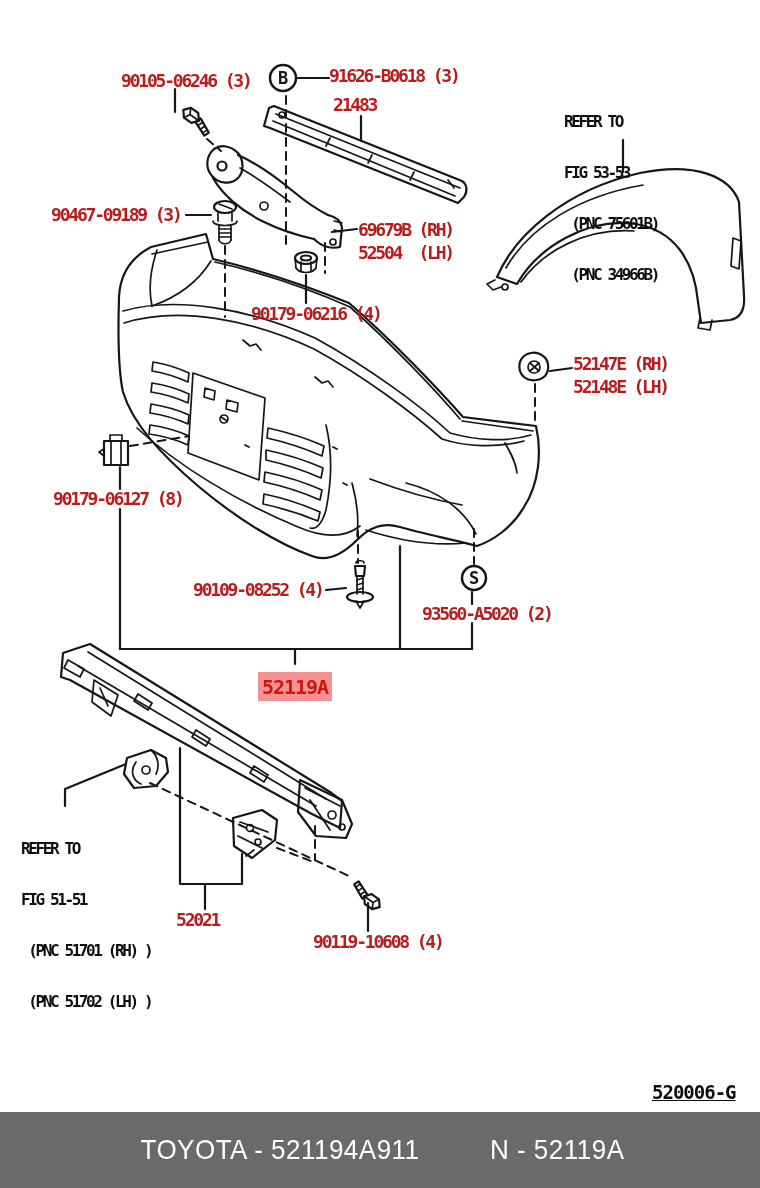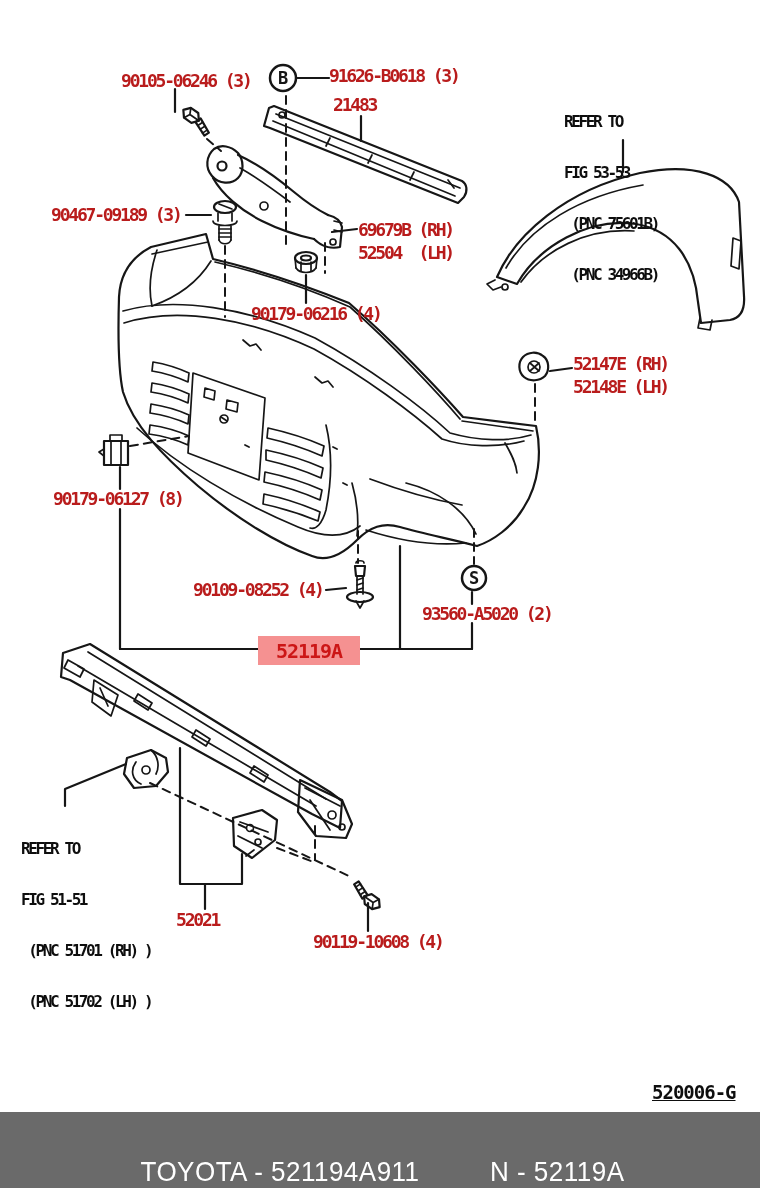--- a/index.html
+++ b/index.html
@@ -21,36 +21,36 @@
   }
   .callout {
     position:absolute; font:700 18px "DejaVu Sans Mono", monospace;
     letter-spacing:-2.2px; color:#b91c1c; white-space:pre; line-height:1;
   }
   .refer {
     position:absolute; font:700 16px "DejaVu Sans Mono", monospace;
     letter-spacing:-2.4px; color:#0e0e0e; white-space:pre; line-height:17px;
   }
   .hl-box {
-    position:absolute; left:258px; top:636px; width:102px; height:29px;
+    position:absolute; left:258px; top:672px; width:74px; height:29px;
     background:var(--highlight_bg,#f59191); display:flex;
     align-items:center; justify-content:center;
   }
   .hl-box .hl-text {
     font:700 20px "DejaVu Sans Mono", monospace; letter-spacing:-1px;
     color:var(--highlight_text,#cc1616); line-height:1;
   }
   .fig-code {
     position:absolute; left:652px; top:1081px;
     font:700 19px "DejaVu Sans Mono", monospace; letter-spacing:-1px;
     color:#0e0e0e; white-space:pre;text-decoration:underline;
   }
   .footer {
     position:absolute; left:0; bottom:0; width:760px; height:76px;
-    background:var(--footer_bg,#6a6a6a); display:flex; align-items:flex-end;
+    background:var(--footer_bg,#6a6a6a); display:flex; align-items:center;
     justify-content:center; gap:55px;
     font-family:"Liberation Sans", sans-serif;
   }
   .footer span {
     color:var(--footer_text,#ffffff); font-size:28px; font-weight:400;
     letter-spacing:0.5px; transform:scaleX(0.93); white-space:pre;
   }
 </style>
 </head>
 <body>

